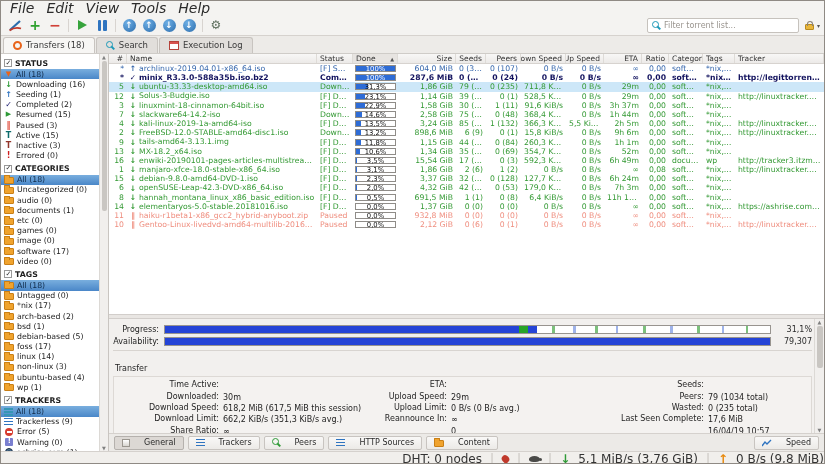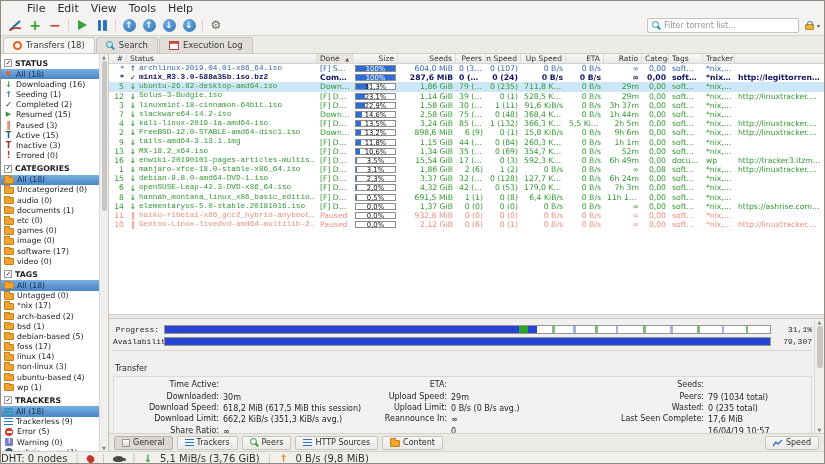--- a/index.html
+++ b/index.html
@@ -6,21 +6,21 @@
   html,body { width:825px; height:464px; }
   body {
     font-family:"DejaVu Sans", sans-serif;
     font-size:8px; color:#2b2b2b;
     background:#f0eeec;
     border:1px solid #8f8a84;
     overflow:hidden;
     position:relative;
   }
   
-  .menubar { height:14px; display:flex; align-items:center; padding:0 20px; background:#f4f3f1; font-size:11px; }
+  .menubar { height:14px; display:flex; align-items:center; padding:0 3px; background:#f4f3f1; font-size:14px;font-style:italic; }
   .menu-item { padding:1px 6px; cursor:default; }
   
   .toolbar { height:21px; display:flex; align-items:center; padding:0 4px; background:#f4f3f1; border-bottom:1px solid #d6d2ce; }
   .tbbtn { width:18px; height:18px; display:flex; align-items:center; justify-content:center; margin:0 1px; }
   .tsep { width:1px; height:13px; background:#d8d4d0; margin:0 3px; }
   .glyph-plus { color:#2fa12f; font-weight:bold; font-size:14px; line-height:14px; }
   .glyph-minus { color:#d04038; font-weight:bold; font-size:14px; line-height:14px; }
   .glyph-play { width:0; height:0; border-left:9px solid #36a33c; border-top:5.5px solid transparent; border-bottom:5.5px solid transparent; }
   .pausebars { display:flex; gap:2px; }
   .pausebars i { width:3.5px; height:11px; background:#2f74c0; border-radius:1px; }
@@ -81,62 +81,62 @@
   .thead, .trow { display:grid; grid-template-columns:18px 190px 36px 45px 58px 30px 35px 45px 38px 38px 27px 34px 32px minmax(0,1fr); }
   .thead { height:10px; background:linear-gradient(#f8f7f6,#eceae8); border-bottom:1px solid #d7d3cf; font-size:7.5px; color:#333; }
   .th { padding:0 3px; border-right:1px solid #dedbd7; overflow:hidden; white-space:nowrap; display:flex; align-items:center; }
   .th.ar { justify-content:flex-end; }
   .th.sorted { background:#e7e4e1; }
   .sortarrow { font-size:5px; color:#555; margin-left:auto; padding-left:2px; }
   .trow { height:9.2px; line-height:9.4px; font-size:7.7px; white-space:nowrap; }
   .td { padding:0 3px; overflow:hidden; text-overflow:ellipsis; }
   .td.ar { text-align:right; }
   .td-name { display:flex; align-items:center; gap:2px; padding:0 2px; overflow:hidden; }
-  .td-name .nm { overflow:hidden; text-overflow:ellipsis; white-space:nowrap;font-family:Liberation Mono, monospace; }
+  .td-name .nm { overflow:hidden; text-overflow:ellipsis; white-space:nowrap; }
   .td-name .ic { font-weight:bold; font-size:7.5px; width:8px; color:inherit; }
   .trow.seeding { color:#3566ac; }
   .trow.completed { color:#12125e; font-weight:bold; }
   .trow.downloading { color:#339933; }
   .trow.paused { color:#ef8d7e; }
   .trow.selected { background:#cde7f8; }
   .pb { position:relative; height:7px; margin:1px 2px; border:1px solid #8f8c88; background:#fff; }
   .pb .f { position:absolute; left:0; top:0; bottom:0; background:#2e6cd6; }
   .pb .t { position:absolute; inset:0; text-align:center; font-size:6.8px; line-height:7px; color:#111; font-weight:normal; }
   .pb.full .t { color:#fff; }
   
   .splitter { height:5px; background:#e9e6e3; border-top:1px solid #d2cecb; border-bottom:1px solid #d2cecb; }
   .panel { height:114px; background:#f2f0ee; display:flex; }
   .panelmain { flex:1; padding:4px 2px 0 4px; min-width:0; }
   .panelscroll { width:10px; background:#f1efed; border-left:1px solid #dcd9d5; display:flex; flex-direction:column; align-items:center; font-size:5px; color:#808080; }
   .pthumb { width:6px; height:42px; background:#c9c6c2; border-radius:2px; margin:1px 0; }
   .pscrollfill { flex:1; }
-  .barrow { display:flex; align-items:center; height:12px; gap:5px; font-size:8px;font-family:Liberation Mono, monospace; }
+  .barrow { display:flex; align-items:center; height:12px; gap:5px; font-size:8px; }
   .barlabel { width:46px; text-align:right; color:#1e1e1e; flex:none; }
   .bar { flex:1; height:9px; border:1px solid #98948f; background:#fff; position:relative; overflow:hidden; }
   .bar .fillpattern { position:absolute; inset:0;
     background:linear-gradient(90deg,#2544d6 0 58.5%, #28a428 58.5% 60%, #2544d6 60% 61.5%, #fff 61.5% 64%, #7cc07c 64% 64.5%, #fff 64.5% 67.5%, #9fb3ea 67.5% 67.9%, #fff 67.9% 71%, #7cc07c 71% 71.5%, #fff 71.5% 74.5%, #9fb3ea 74.5% 74.9%, #fff 74.9% 79%, #7cc07c 79% 79.5%, #fff 79.5% 83.5%, #9fb3ea 83.5% 83.9%, #fff 83.9% 88%, #7cc07c 88% 88.5%, #fff 88.5% 92%, #9fb3ea 92% 92.4%, #fff 92.4% 96%, #7cc07c 96% 96.4%, #fff 96.4% 100%); }
   .bar .fillsolid { position:absolute; inset:0; background:#2544d6; }
   .barval { width:36px; text-align:right; flex:none; }
   .transfer { margin-top:3px; border-top:1px solid #d8d4d0; padding-top:13px; }
   .tlabel { font-size:8px; color:#1e1e1e; padding-left:2px; height:11px; }
   .statsbox { margin-top:1px; border:1px solid #ddd9d5; background:#f4f2f0; display:grid; grid-template-columns:245px 225px 1fr; padding:2px 4px; font-size:8px; }
   .srow { display:flex; align-items:center; height:11.4px; }
   .sl { text-align:right; padding-right:4px; flex:none; color:#1e1e1e; }
   .scol0 .sl { width:105px; } .scol1 .sl { width:88px; } .scol2 .sl { width:120px; }
   .sv { color:#1e1e1e; white-space:nowrap; overflow:hidden;margin-top:25px; }
   
   .btabs { height:18px; display:flex; align-items:center; gap:4px; padding:0 5px; background:#eceae7; border-top:1px solid #d5d1cd; }
-  .btab { display:flex; align-items:center; gap:3px; font-size:8px; padding:0 7px; border:1px solid #c8c4c0; border-radius:2px; background:linear-gradient(#f9f8f7,#eceae7); height:14px; color:#2b2b2b; }
+  .btab { display:flex; align-items:center; gap:14px; font-size:8px; padding:0 7px; border:1px solid #c8c4c0; border-radius:2px; background:linear-gradient(#f9f8f7,#eceae7); height:14px; color:#2b2b2b; }
   .btab.active { background:#dcd8d4; border-color:#b5b1ad; }
   .genic { width:8px; height:8px; border:1px solid #9a968f; background:linear-gradient(#fff,#d8d5d0); flex:none; }
   .barsic { width:9px; height:8px; background:repeating-linear-gradient(#2f74c0 0 1.5px, transparent 1.5px 3px); flex:none; }
   .speedbtn { margin-left:auto; }
   .chartic { width:10px; height:8px; flex:none; }
   
-  .statusbar { height:14px; display:flex; align-items:center; justify-content:flex-start; gap:8px; background:#f1efec; border-top:1px solid #d5d1cd; font-size:10px; color:#333; }
+  .statusbar { height:14px; display:flex; align-items:center; justify-content:flex-end; gap:8px; background:#f1efec; border-top:1px solid #d5d1cd; font-size:12px; color:#333; }
   .sbsep { color:#c8c4bf; }
   .flame { width:7px; height:8px; background:#c0392b; border-radius:50% 50% 50% 0; transform:rotate(-45deg); }
   .turtle { width:11px; height:6px; background:#4a4a48; border-radius:50% 50% 40% 40%; position:relative; }
   .turtle::after { content:''; position:absolute; right:-2px; top:2px; width:3px; height:3px; background:#4a4a48; border-radius:50%; }
   .dn { color:#2f9a37; font-weight:bold; }
   .upg { color:#e8890c; font-weight:bold; }
 </style>
 </head>
 <body>
 
@@ -373,20 +373,21 @@
       <span class="sthumb"></span>
       <span class="sscrollfill"></span>
       <span>▼</span>
     </div>
   </div>
 
   <div class="content">
     <div class="tablewrap">
       <div class="thead">
           <div class="th ar">#</div>
+          <div class="th ">Name</div>
           <div class="th ">Status</div>
           <div class="th  sorted">Done<span class="sortarrow">▲</span></div>
           <div class="th ar">Size</div>
           <div class="th ar">Seeds</div>
           <div class="th ar">Peers</div>
           <div class="th ar">Down Speed</div>
           <div class="th ar">Up Speed</div>
           <div class="th ar">ETA</div>
           <div class="th ar">Ratio</div>
           <div class="th ">Category</div>
@@ -435,21 +436,21 @@
             <div class="td ar">∞</div>
             <div class="td ar">0,00</div>
             <div class="td ">software</div>
             <div class="td ">*nix, …</div>
             <div class="td ">http://legittorrents.info</div>
           </div>
           <div class="trow downloading selected">
             <div class="td ar">5</div>
             <div class="td-name">
               <span class="ic">↓</span>
-              <span class="nm">ubuntu-26.82-desktop-amd64.iso</span>
+              <span class="nm">ubuntu-33.33-desktop-amd64.iso</span>
             </div>
             <div class="td">Downloading</div>
             <div class="pb">
               <span class="f" style="width: 31.3%;"></span>
               <span class="t">31,3%</span>
             </div>
             <div class="td ar">1,86 GiB</div>
             <div class="td ar">79 (1034)</div>
             <div class="td ar">0 (235)</div>
             <div class="td ar">711,8 KiB/s</div>

